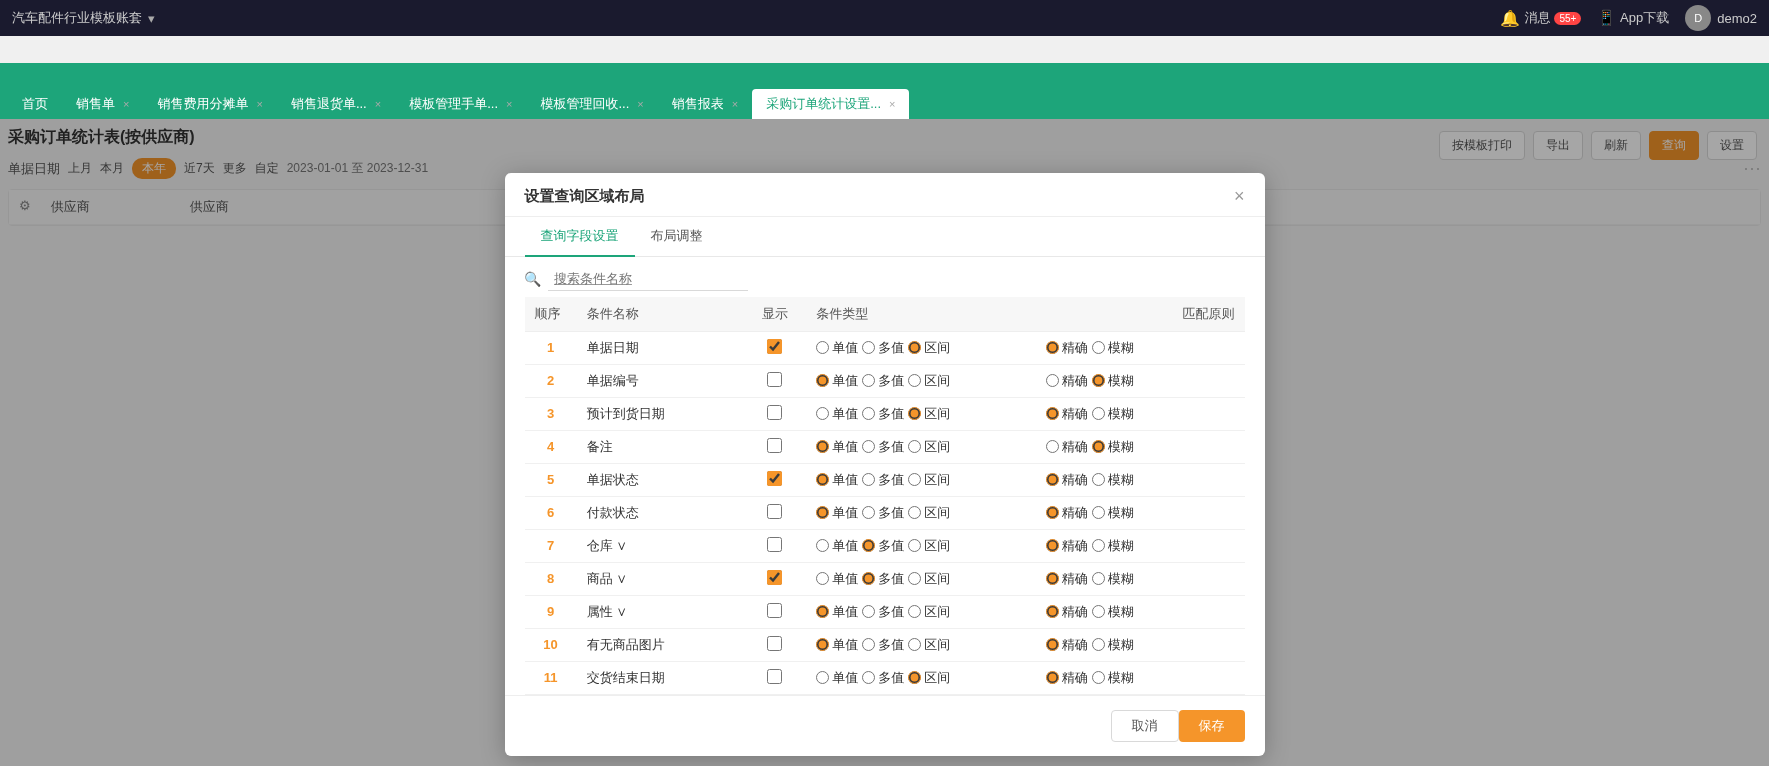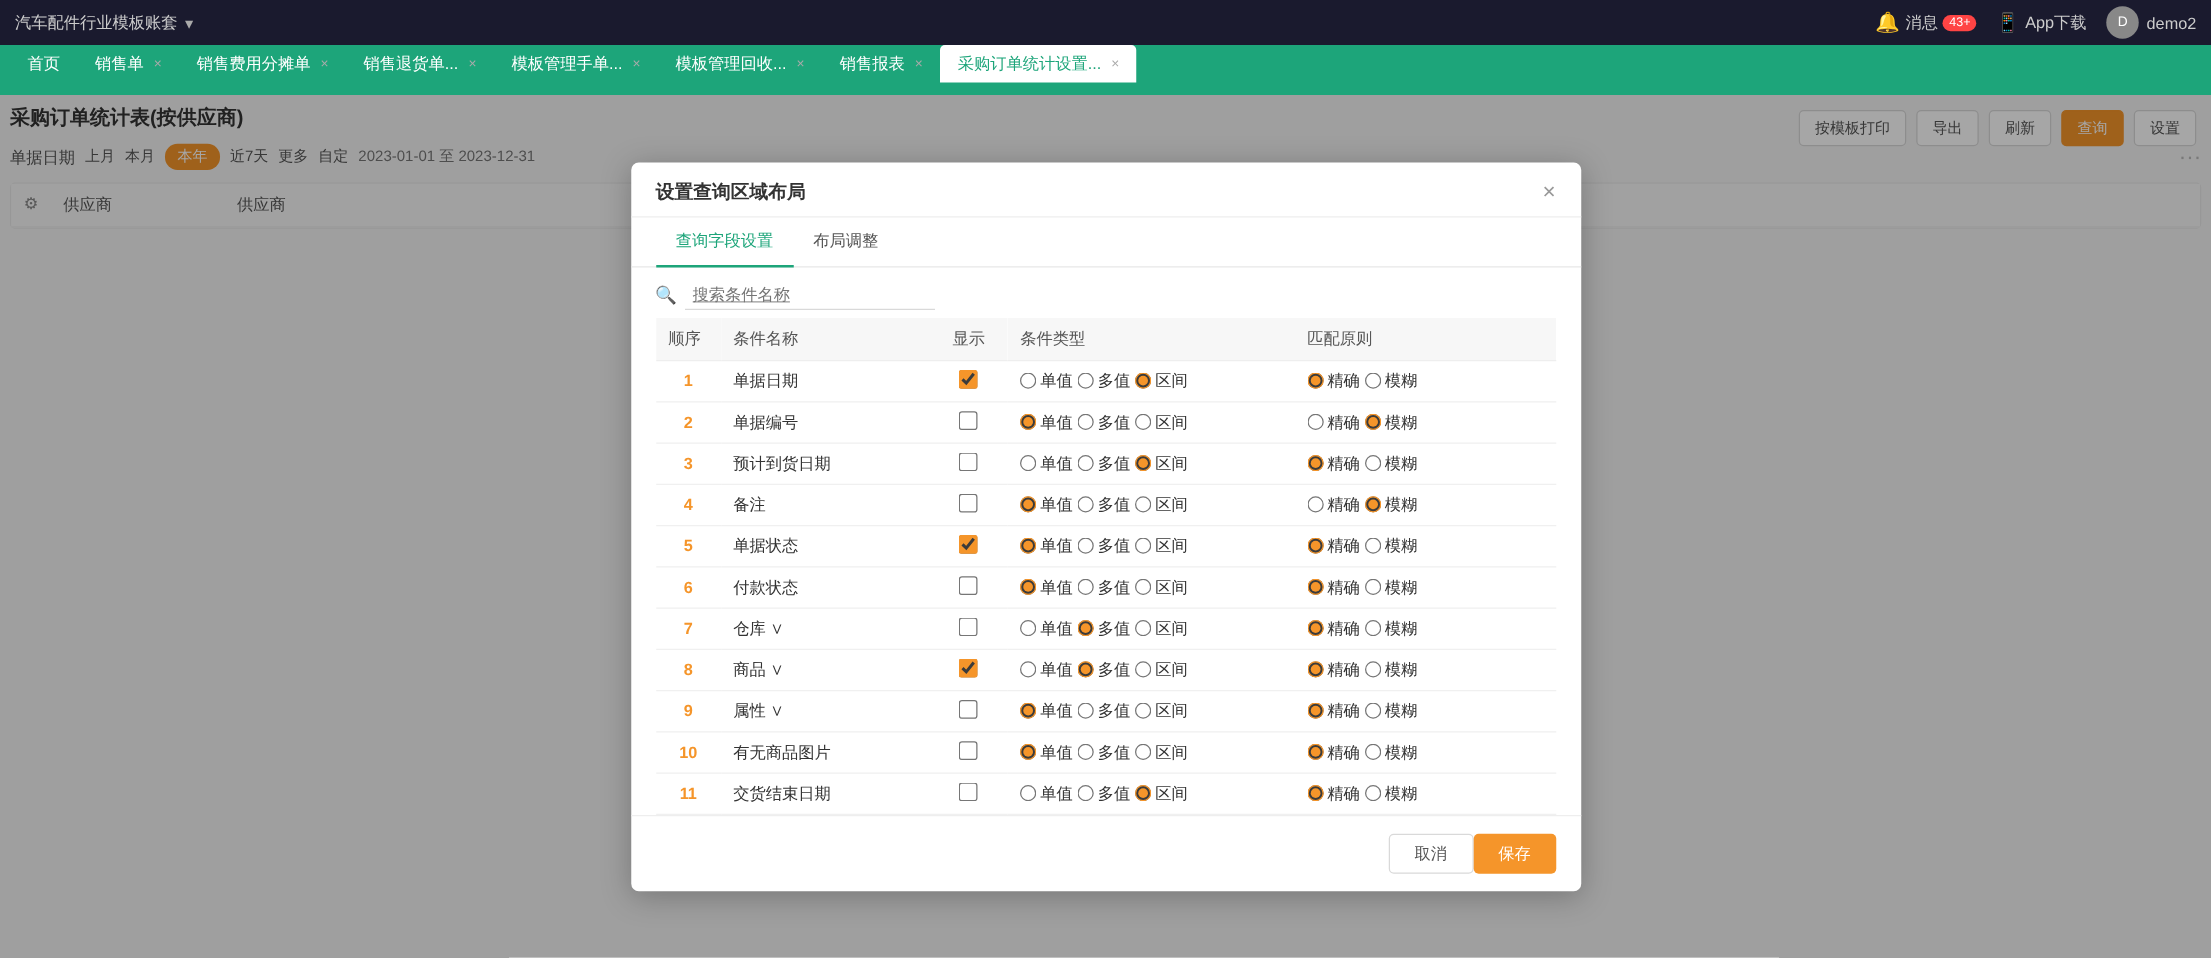--- a/index.html
+++ b/index.html
@@ -14,25 +14,26 @@
       padding: 0 12px;
       justify-content: space-between;
     }
     .top-bar-left { color: #ccc; font-size: 13px; display: flex; align-items: center; gap: 6px; }
     .top-bar-right { display: flex; align-items: center; gap: 16px; color: #ccc; font-size: 13px; }
     .top-bar-right .badge { background: #ff4444; color: #fff; border-radius: 10px; padding: 1px 5px; font-size: 10px; }
     .top-bar-right .avatar { width: 26px; height: 26px; border-radius: 50%; background: #888; display: inline-flex; align-items: center; justify-content: center; color: #fff; font-size: 11px; }
 
     
     .nav-bar {
-      height: 40px;
+      height: 56px;
       background: #1da57a;
       display: flex;
-      align-items: flex-start;
+      align-items: flex-end;
       padding: 0 8px;
+      margin-top: 27px;
     }
     .nav-tab {
       padding: 6px 14px;
       color: #fff;
       font-size: 13px;
       cursor: pointer;
       border-radius: 4px 4px 0 0;
       display: flex; align-items: center; gap: 4px;
     }
     .nav-tab.active { background: #fff; color: #1da57a; }
@@ -145,35 +146,35 @@
     .bg-text-btn { color: #555; font-size: 12px; cursor: pointer; }
     .bg-date-range { font-size: 12px; color: #777; }
     .bg-action-btns { position: absolute; top: 12px; right: 12px; display: flex; gap: 8px; }
     .bg-action-btn { padding: 5px 12px; border: 1px solid #d9d9d9; background: #fff; border-radius: 4px; font-size: 12px; color: #555; cursor: pointer; }
     .bg-action-btn.orange { background: #f5952a; color: #fff; border-color: #f5952a; }
 
     .col-seq { width: 50px; }
     .col-name { width: 160px; }
     .col-show { width: 60px; text-align: center; }
     .col-type { width: 220px; }
-    .col-match { width: 200px; }
+    .col-match { width: 200px; text-align: right; }
   </style>
 </head>
 <body>
 
 <div class="top-bar">
   <div class="top-bar-left">
     <span>汽车配件行业模板账套</span>
     <span style="color:#aaa">▾</span>
   </div>
   <div class="top-bar-right">
     <span style="cursor:pointer; display:flex; align-items:center; gap:4px;">
       <span style="font-size:16px;">🔔</span>
       <span>消息</span>
-      <span class="badge">43+</span>
+      <span class="badge">55+</span>
     </span>
     <span style="cursor:pointer; display:flex; align-items:center; gap:4px;">
       <span style="font-size:15px;">📱</span>
       <span>App下载</span>
     </span>
     <span style="display:flex; align-items:center; gap:6px; cursor:pointer;">
       <span class="avatar">D</span>
       <span>demo2</span>
     </span>
   </div>

